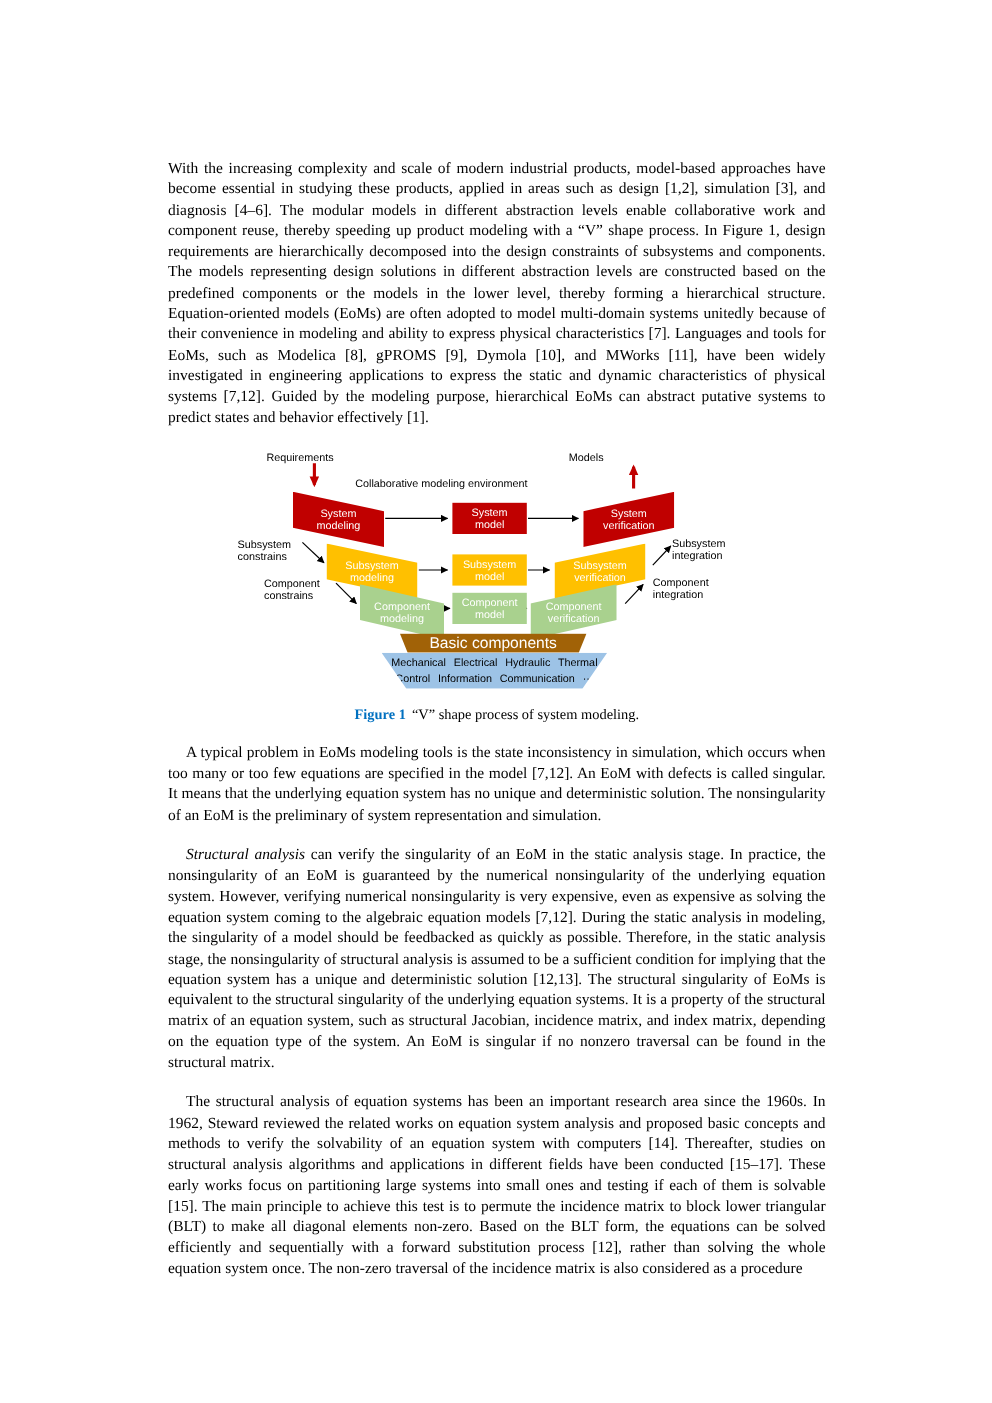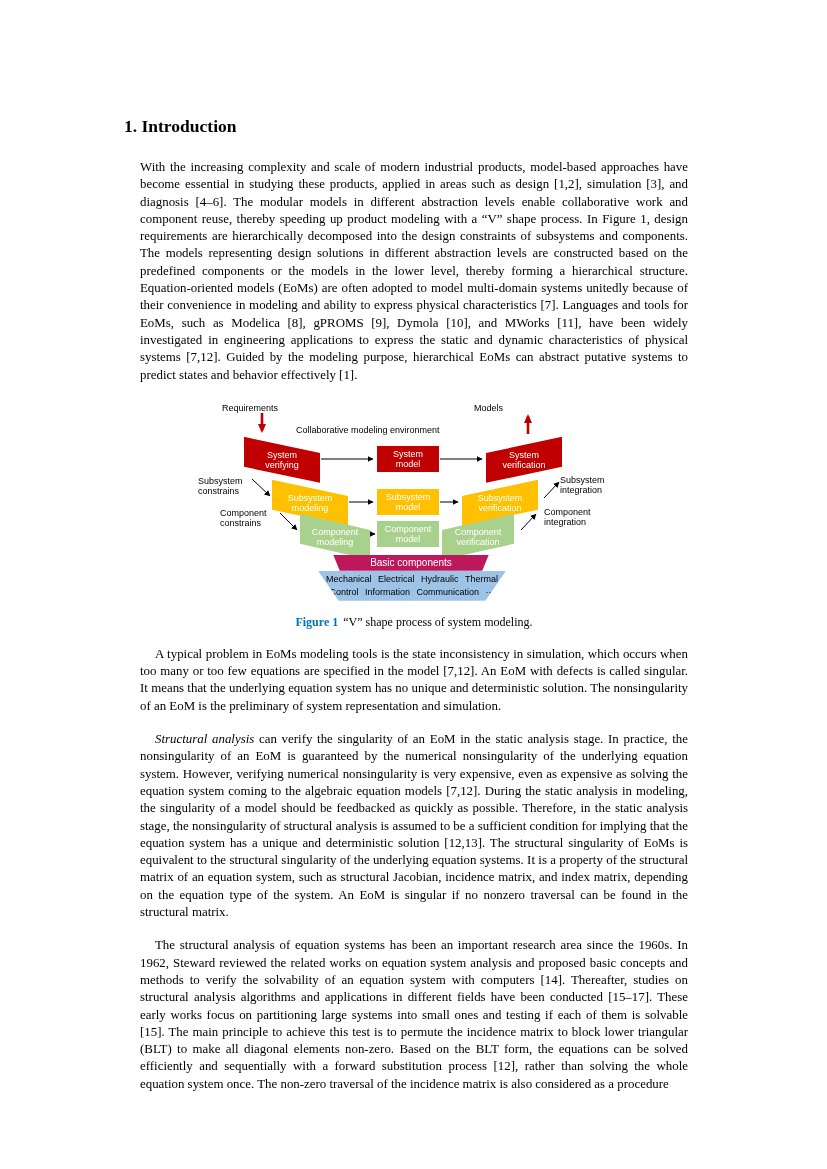--- a/index.html
+++ b/index.html
@@ -21,39 +21,38 @@
     text-align:center; color:#fff; font-size:9px; line-height:1.15; box-sizing:border-box;
   }
   .pgl { width:76px; height:46px; padding:0 12px; clip-path:polygon(0 0, 100% 35%, 100% 100%, 0 65%); }
   .pgr { width:76px; height:46px; padding:0 12px; clip-path:polygon(0 35%, 100% 0, 100% 65%, 0 100%); }
   .mbox { width:62px; height:26px; padding:0 4px; }
   .c-red { background:#C00000; }
   .c-orange { background:#FFC000; }
   .c-green { background:#A9D18E;text-align:center; }
   .strip {
     position:absolute; left:206px; top:155px; width:162px; height:16px;
-    background:#be185d; color:#fff; font-size:10px; display:flex; align-items:center; justify-content:center;
+    background:#a16207; color:#fff; font-size:13px; display:flex; align-items:center; justify-content:center;
     clip-path:polygon(2% 0, 98% 0, 94% 100%, 6% 100%);
   }
   .bluebox {
     position:absolute; left:194px; top:171px; width:188px; height:30px;
     background:#9DC3E6; color:#000; font-size:9px; line-height:13px; text-align:center;
     padding-top:2px; box-sizing:border-box; word-spacing:4px;
     clip-path:polygon(0 0, 100% 0, 89% 100%, 11% 100%);
   }
   .caption { text-align:center; font-size:12px; margin:10px 0 0 0; }
   .figlabel { font-weight:bold; color:#0070C0; margin-right:5px; }
 </style>
 </head>
 <body>
 
 <div class="page">
   <div class="content">
 
-    <h1 class="section-title">1. Introduction</h1>
 
     <p class="body">With the increasing complexity and scale of modern industrial products, model-based approaches have become essential in studying these products, applied in areas such as design [1,2], simulation [3], and diagnosis [4–6]. The modular models in different abstraction levels enable collaborative work and component reuse, thereby speeding up product modeling with a “V” shape process. In Figure 1, design requirements are hierarchically decomposed into the design constraints of subsystems and components. The models representing design solutions in different abstraction levels are constructed based on the predefined components or the models in the lower level, thereby forming a hierarchical structure. Equation-oriented models (EoMs) are often adopted to model multi-domain systems unitedly because of their convenience in modeling and ability to express physical characteristics [7]. Languages and tools for EoMs, such as Modelica [8], gPROMS [9], Dymola [10], and MWorks [11], have been widely investigated in engineering applications to express the static and dynamic characteristics of physical systems [7,12]. Guided by the modeling purpose, hierarchical EoMs can abstract putative systems to predict states and behavior effectively [1].</p>
 
     <figure class="figure-block" style="margin-left:0;margin-right:0;">
       <div class="diagram">
 
         <svg width="580" height="205">
           <defs>
             <marker id="ahb" markerUnits="userSpaceOnUse" markerWidth="7" markerHeight="7" refX="5.5" refY="3" orient="auto">
               <path d="M0,0 L6,3 L0,6 Z" fill="#000"></path>
@@ -77,21 +76,21 @@
         </svg>
 
         <div class="dlabel" style="left:98px; top:3px; width:110px;">Requirements</div>
         <div class="dlabel" style="left:350px; top:3px; width:110px;">Models</div>
         <div class="dlabel" style="left:172px; top:25px; width:220px;">Collaborative modeling environment</div>
         <div class="dlabel" style="left:74px; top:76px; width:60px;">Subsystem constrains</div>
         <div class="dlabel" style="left:96px; top:108px; width:58px;">Component constrains</div>
         <div class="dlabel" style="left:436px; top:75px; width:76px;">Subsystem integration</div>
         <div class="dlabel" style="left:420px; top:107px; width:76px;">Component integration</div>
 
-        <div class="vbox pgl c-red" style="left:120px; top:37px;">System verifying</div>
+        <div class="vbox pgl c-red" style="left:120px; top:37px;">System modeling</div>
         <div class="vbox pgl c-orange" style="left:148px; top:80px;">Subsystem modeling</div>
         <div class="vbox pgl c-green" style="left:176px; top:114px; width:70px;">Component modeling</div>
 
         <div class="vbox mbox c-red" style="left:253px; top:46px;">System model</div>
         <div class="vbox mbox c-orange" style="left:253px; top:89px;">Subsystem model</div>
         <div class="vbox mbox c-green" style="left:253px; top:121px;">Component model</div>
 
         <div class="vbox pgr c-red" style="left:362px; top:37px;">System verification</div>
         <div class="vbox pgr c-orange" style="left:338px; top:80px;">Subsystem verification</div>
         <div class="vbox pgr c-green" style="left:318px; top:114px; width:72px;">Component verification</div>

